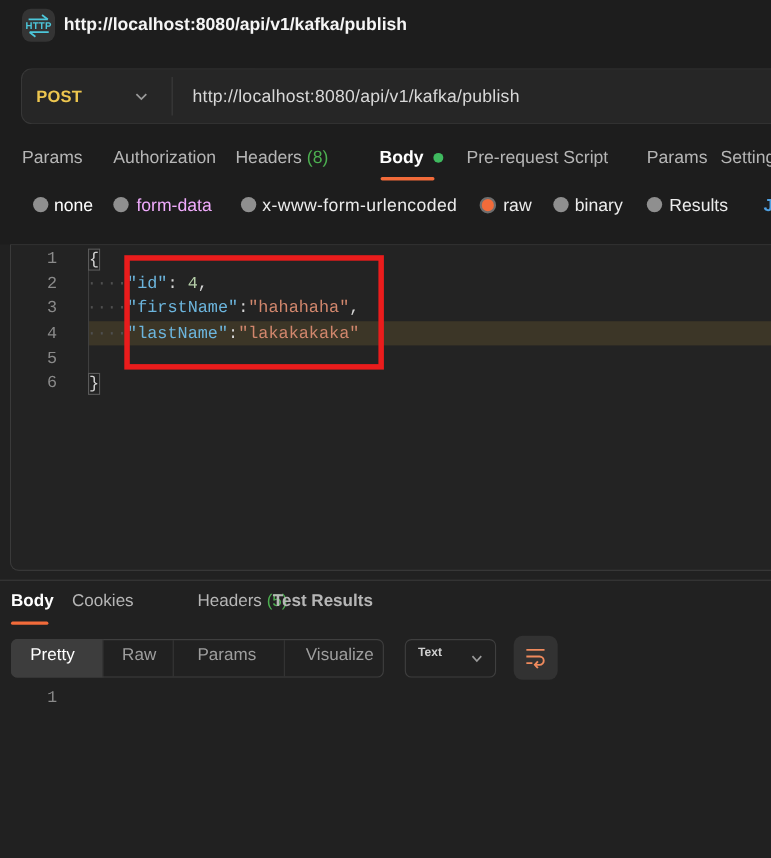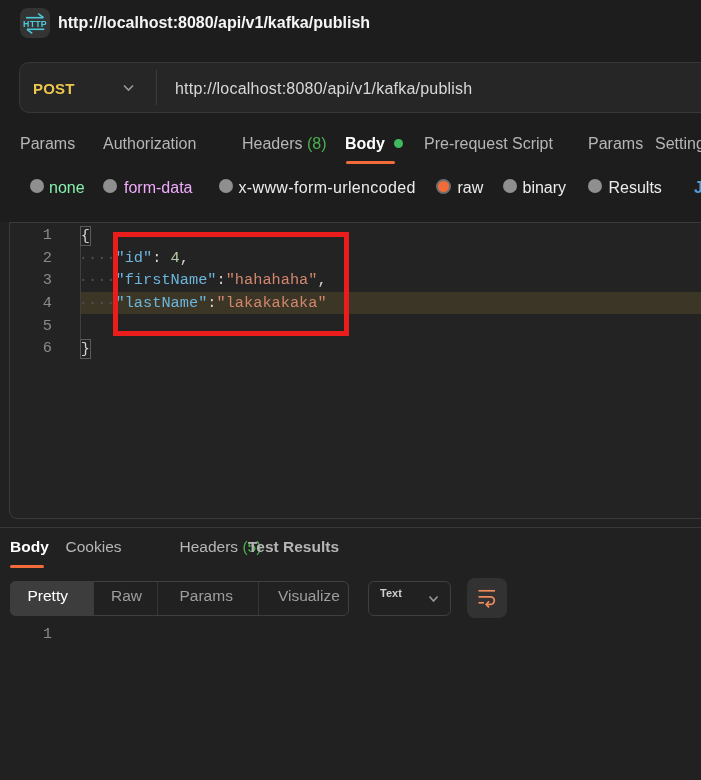--- a/index.html
+++ b/index.html
@@ -33,32 +33,32 @@
   <div class="abs" style="left:33px; top:80px; font-size:15px; font-weight:bold; color:#edc64f; letter-spacing:0.2px;">POST</div>
   <svg class="abs" style="left:122px; top:83px;" width="13" height="10" viewBox="0 0 13 10">
     <path d="M2 2.5 L6.5 7 L11 2.5" stroke="#9a9a9a" stroke-width="1.6" fill="none"></path>
   </svg>
   <div class="abs" style="left:156px; top:70px; width:1px; height:35px; background:#3c3c3c;"></div>
   <div class="abs" style="left:175px; top:80px; font-size:16px; color:#d8d8d8; letter-spacing:0.22px;">http://localhost:8080/api/v1/kafka/publish</div>
 
   <div class="abs" style="left:0; top:134.5px; height:20px; font-size:16px; color:#b6b6b6;">
     <span class="abs" style="left:20px;">Params</span>
     <span class="abs" style="left:103px;text-align:center;">Authorization</span>
-    <span class="abs" style="left:242px;">Headers <span style="color:#4caf50;">(8)</span></span>
+    <span class="abs" style="left:214px;">Headers <span style="color:#4caf50;">(8)</span></span>
     <span class="abs" style="left:345px; color:#ffffff; font-weight:bold;">Body</span>
     <span class="abs" style="left:424px;">Pre-request Script</span>
     <span class="abs" style="left:588px;">Params</span>
     <span class="abs" style="left:655px;">Settings</span>
   </div>
   <div class="abs" style="left:394px; top:139px; width:9px; height:9px; border-radius:50%; background:#3fba5f;"></div>
   <div class="abs" style="left:346px; top:161px; width:49px; height:3px; background:#f26b3a; border-radius:2px;"></div>
 
   <div class="abs" style="left:0; top:0; width:701px;">
     <div class="abs" style="left:29.5px; top:179px; width:14px; height:14px; border-radius:50%; background:#8f8f8f;"></div>
-    <span class="abs" style="left:49px; top:178.5px; font-size:16px; color:#86efac;">none</span>
+    <span class="abs" style="left:49px; top:178.5px; font-size:16px; color:#ffffff;">none</span>
     <div class="abs" style="left:103px; top:179px; width:14px; height:14px; border-radius:50%; background:#8f8f8f;"></div>
     <span class="abs" style="left:124px; top:178.5px; font-size:16px; color:#f0abfc;">form-data</span>
     <div class="abs" style="left:219px; top:179px; width:14px; height:14px; border-radius:50%; background:#8f8f8f;"></div>
     <span class="abs" style="left:238.5px; top:178.5px; font-size:16px; color:#ececec; letter-spacing:0.35px;">x-www-form-urlencoded</span>
     <div class="abs" style="left:436px; top:178.5px; width:15px; height:15px; border-radius:50%; background:#f26b3a; border:2.5px solid #6e6e6e;"></div>
     <span class="abs" style="left:457.5px; top:178.5px; font-size:16px; color:#ececec;">raw</span>
     <div class="abs" style="left:503px; top:179px; width:14px; height:14px; border-radius:50%; background:#8f8f8f;"></div>
     <span class="abs" style="left:522.5px; top:178.5px; font-size:16px; color:#ececec;">binary</span>
     <div class="abs" style="left:588.3px; top:179px; width:14px; height:14px; border-radius:50%; background:#8f8f8f;"></div>
     <span class="abs" style="left:608.5px; top:178.5px; font-size:16px; color:#ececec;">Results</span>

